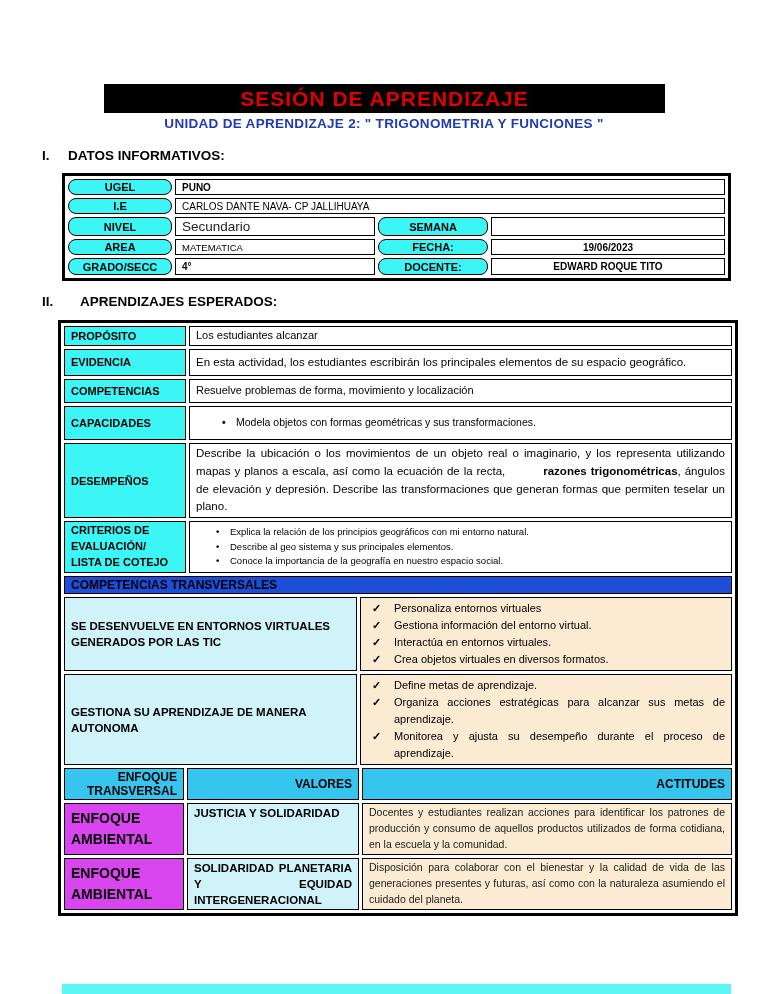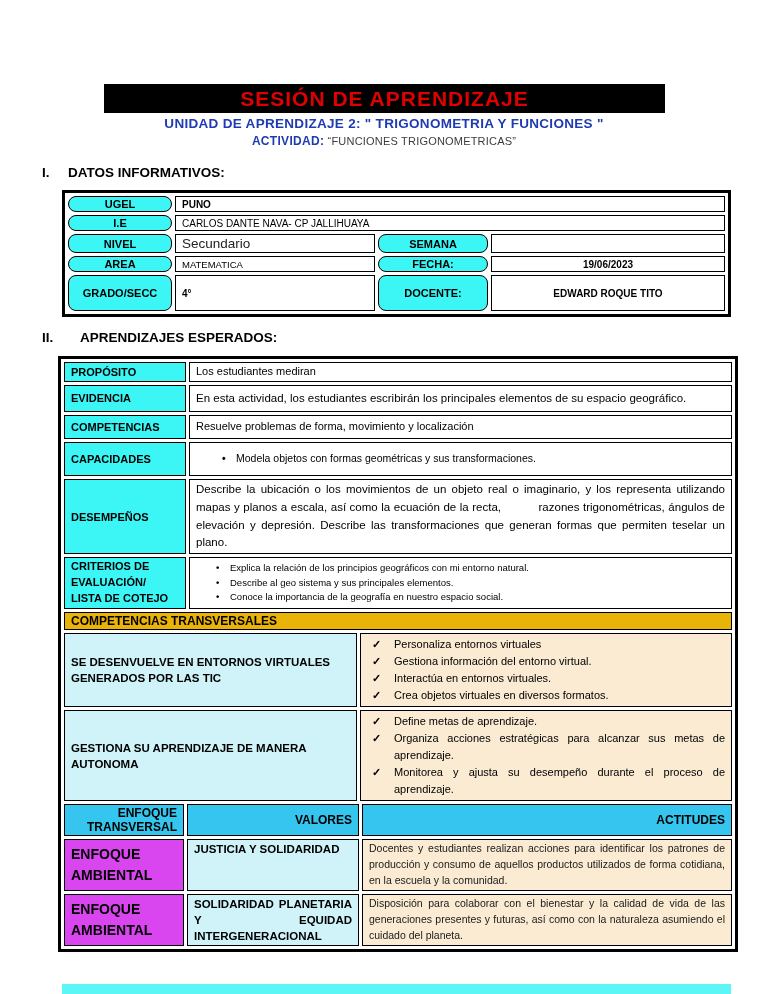--- a/index.html
+++ b/index.html
@@ -48,21 +48,21 @@
   td.val { background: #fff; font-size: 10px; vertical-align: middle; }
   td.val-bold { font-weight: bold; }
   td.val-center { text-align: center; font-weight: bold; }
   td.val-gothic { font-size: 13.5px; color: #222; }
   td.val-top { vertical-align: top; }
 
   
   td.body-cell { font-size: 11px; vertical-align: top; line-height: 1.45; }
   td.body-cell.justify { text-align: justify; }
   td.blue-bar {
-    background: #eab308; font-weight: bold; font-size: 12px; text-align: left; padding-left: 5px;
+    background: #1d4ed8; font-weight: bold; font-size: 12px; text-align: left; padding-left: 5px;
   }
   td.blue-head {
     background: #35C5EE; font-weight: bold; font-size: 12px; text-align: right; vertical-align: middle;
   }
   td.pale-cyan {
     background: #CFF3F9; font-weight: bold; font-size: 11.5px; vertical-align: middle; line-height: 1.4;
   }
   td.pale-cyan.justify { text-align: justify; }
   td.cream { background: #FAEBD2; }
   td.cyan-bright { background: #d946ef; font-weight: bold; font-size: 14px; vertical-align: top; line-height: 1.5; }
@@ -73,37 +73,33 @@
   ul.bullet-list li::before { content: "\2022"; position: absolute; left: 26px; font-weight: bold; }
   ul.bullet-list.small li { font-size: 9.5px; line-height: 1.55; padding-left: 34px; }
   ul.bullet-list.small li::before { left: 20px; }
 
   ul.check-list { list-style: none; margin: 1px 0; }
   ul.check-list li {
     position: relative; padding-left: 27px; font-size: 11px; line-height: 1.55; text-align: justify;
   }
   ul.check-list li::before { content: "\2713"; position: absolute; left: 5px; font-weight: bold; }
 
-  .bold-inline { font-weight: normal; padding-left: 34px; }
+  .bold-inline { font-weight: bold; padding-left: 34px; }
 
   .bottom-bar {
     position: absolute; left: 62px; width: 669px; bottom: 0; height: 10px; background: #5CF6F6;
   }
 </style>
 </head>
 <body>
 
 <div class="page">
 
   <div class="title-banner">SESIÓN DE APRENDIZAJE</div>
   <div class="subtitle">UNIDAD DE APRENDIZAJE 2: " TRIGONOMETRIA Y FUNCIONES "</div>
-  <div class="activity-line">
-    <span class="activity-label">ACTIVIDAD:</span>
-    <span class="activity-value">“FUNCIONES TRIGONOMETRICAS”</span>
-  </div>
 
   <div class="sec-heading first">
     <span class="num">I.</span>
     <span>DATOS INFORMATIVOS:</span>
   </div>
 
   <div class="tbl-wrap1">
     <table class="doc">
       <colgroup>
           <col style="width:104px">
@@ -126,21 +122,21 @@
         <td class="lbl-cyan">SEMANA</td>
         <td class="val"></td>
       </tr>
       <tr>
         <td class="lbl-cyan" style="height:13px">AREA</td>
         <td class="val" style="font-size:9.5px">MATEMATICA</td>
         <td class="lbl-cyan">FECHA:</td>
         <td class="val val-center">19/06/2023</td>
       </tr>
       <tr>
-        <td class="lbl-cyan" style="height:36px">GRADO/SECC</td>
+        <td class="lbl-cyan" style="height:17px">GRADO/SECC</td>
         <td class="val val-bold val-top">4°</td>
         <td class="lbl-cyan">DOCENTE:</td>
         <td class="val val-center val-top">EDWARD ROQUE TITO</td>
       </tr>
     </tbody>
       </table>
   </div>
 
   <div class="sec-heading second">
     <span class="num">II.</span>
@@ -150,21 +146,21 @@
   <div class="tbl-wrap2">
 
     <table class="doc">
       <colgroup>
           <col style="width:122px">
           <col>
         </colgroup>
       <tbody>
           <tr>
         <td class="lbl-cyan-left" style="height:15px">PROPÓSITO</td>
-        <td class="body-cell">Los estudiantes mediran</td>
+        <td class="body-cell">Los estudiantes alcanzar</td>
       </tr>
       <tr>
         <td class="lbl-cyan-left" style="height:27px">EVIDENCIA</td>
         <td class="body-cell" style="font-size:11.5px">En esta actividad, los estudiantes escribirán los principales elementos de su espacio geográfico.</td>
       </tr>
       <tr>
         <td class="lbl-cyan-left" style="height:24px">COMPETENCIAS</td>
         <td class="body-cell">Resuelve problemas de forma, movimiento y localización</td>
       </tr>
       <tr>

